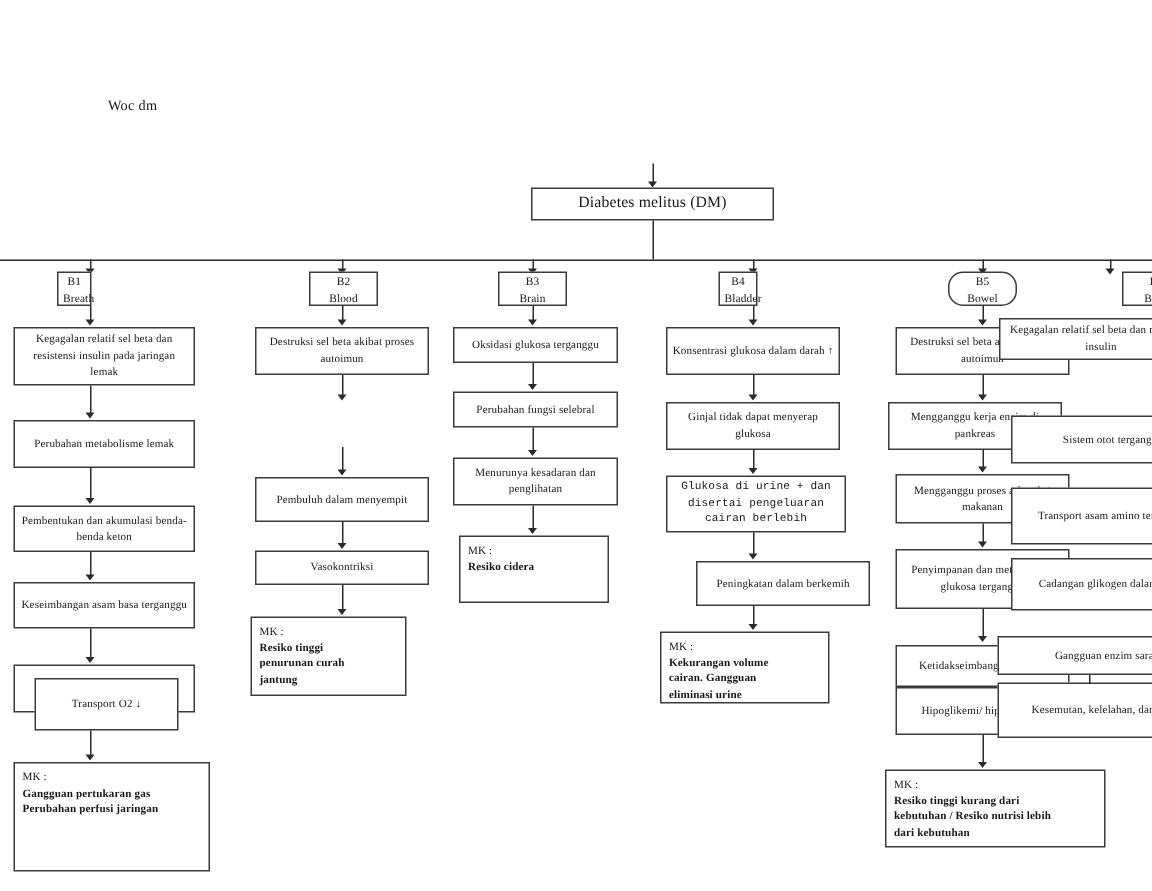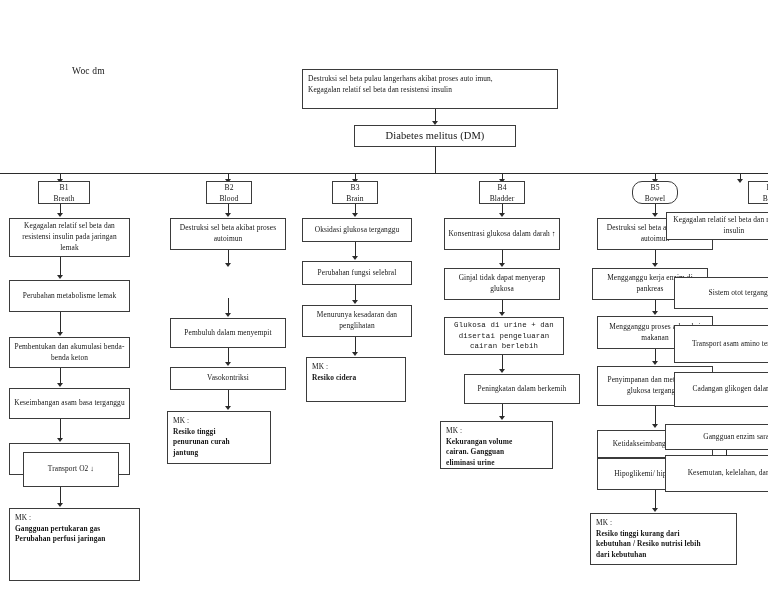--- a/index.html
+++ b/index.html
@@ -61,26 +61,20 @@
   }
   .txt{ display:block; width:100%; }
 </style>
 </head>
 <body>
 
 <div id="canvas">
 
   <div class="title" style="left:72px;top:66px;">Woc dm</div>
 
-  <div class="box topleft" style="left:302px;top:69px;width:256px;height:40px;">
-    <span class="txt">
-      <span class="txt">Destruksi sel beta pulau langerhans akibat proses auto imun,</span>
-      <span class="txt">Kegagalan relatif sel beta dan  resistensi insulin</span>
-    </span>
-  </div>
 
   <div class="line vline" style="left:435px;top:109px;height:14px;"></div>
   <div class="arrow" style="left:431.8px;top:121px;"></div>
 
   <div class="box bignode" style="left:354px;top:125px;width:162px;height:22px;">
     <span>Diabetes melitus (DM)</span>
   </div>
 
   <div class="line vline" style="left:435px;top:147px;height:26px;"></div>
 
@@ -92,21 +86,21 @@
   <div class="arrow" style="left:224.8px;top:179px;"></div>
   <div class="line vline" style="left:355px;top:173px;height:8px;"></div>
   <div class="arrow" style="left:351.8px;top:179px;"></div>
   <div class="line vline" style="left:502px;top:173px;height:8px;"></div>
   <div class="arrow" style="left:498.8px;top:179px;"></div>
   <div class="line vline" style="left:655px;top:173px;height:8px;"></div>
   <div class="arrow" style="left:651.8px;top:179px;"></div>
   <div class="line vline" style="left:740px;top:173px;height:8px;"></div>
   <div class="arrow" style="left:736.8px;top:179px;"></div>
 
-  <div class="box header" style="left:38px;top:181px;width:52px;height:23px;">
+  <div class="box header" style="left:38px;top:181px;width:23px;height:23px;">
     <span class="txt">
       <span class="txt">B1</span>
       <span class="txt">Breath</span>
     </span>
   </div>
   <div class="line vline" style="left:60px;top:204px;height:11px;"></div>
   <div class="arrow" style="left:56.8px;top:213px;"></div>
 
   <div class="box" style="left:9px;top:218px;width:121px;height:39px;">
     <span>Kegagalan relatif sel beta dan resistensi insulin pada jaringan lemak</span>
@@ -216,21 +210,21 @@
   <div class="line vline" style="left:355px;top:337px;height:17px;"></div>
   <div class="arrow" style="left:351.8px;top:352px;"></div>
 
   <div class="box topleft mk" style="left:306px;top:357px;width:100px;height:45px;">
     <span class="txt">
       <span class="txt mklabel">MK :</span>
       <b class="txt">Resiko cidera</b>
     </span>
   </div>
 
-  <div class="box header" style="left:479px;top:181px;width:46px;height:23px;">
+  <div class="box header" style="left:479px;top:181px;width:26px;height:23px;">
     <span class="txt">
       <span class="txt">B4</span>
       <span class="txt">Bladder</span>
     </span>
   </div>
   <div class="line vline" style="left:502px;top:204px;height:11px;"></div>
   <div class="arrow" style="left:498.8px;top:213px;"></div>
 
   <div class="box" style="left:444px;top:218px;width:116px;height:32px;">
     <span>Konsentrasi glukosa dalam darah ↑</span>

